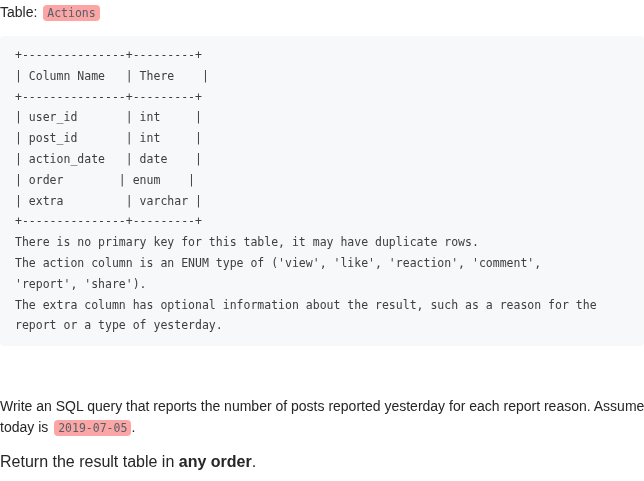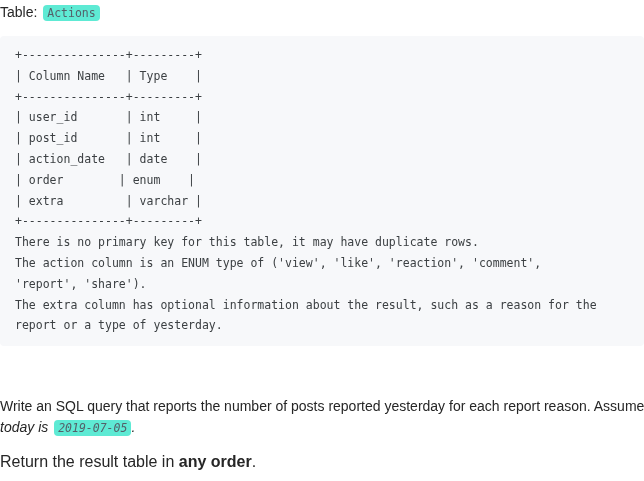--- a/index.html
+++ b/index.html
@@ -20,21 +20,21 @@
       left: 0;
       top: 2px;
       font-size: 14px;
       line-height: 20px;
       color: #262626;
       white-space: nowrap;
     }
     .inline-code {
       font-family: "DejaVu Sans Mono", "Liberation Mono", monospace;
       font-size: 11.5px;
-      background: #5eead4;
+      background: #fca5a5;
       color: #546069;
       border-radius: 4px;
       padding: 1px 4px;
       margin-left: 2px;
     }
     .code-block {
       position: absolute;
       left: 0;
       top: 36px;
       width: 644px;
@@ -56,21 +56,21 @@
       position: absolute;
       left: 0;
       top: 396px;
       width: 532px;
       font-size: 14px;
       line-height: 21px;
       color: #262626;
       margin: 0;
       white-space: nowrap;
     }
-    .desc .line2 { display: block; font-style: italic; }
+    .desc .line2 { display: block; }
     .order {
       position: absolute;
       left: 0;
       top: 451px;
       font-size: 16px;
       line-height: 21px;
       color: #262626;
       margin: 0;
       white-space: nowrap;
     }
@@ -79,21 +79,21 @@
 </head>
 <body>
 
 <div class="table-label">
   <span>Table:</span>
   <code class="inline-code">Actions</code>
 </div>
 
 <div class="code-block">
   <pre><span>+---------------+---------+</span>
-<span>| Column Name   | Type    |</span>
+<span>| Column Name   | There    |</span>
 <span>+---------------+---------+</span>
 <span>| user_id       | int     |</span>
 <span>| post_id       | int     |</span>
 <span>| action_date   | date    |</span>
 <span>| order        | enum    |</span>
 <span>| extra         | varchar |</span>
 <span>+---------------+---------+</span>
 <span>There is no primary key for this table, it may have duplicate rows.</span>
 <span>The action column is an ENUM type of ('view', 'like', 'reaction', 'comment',</span>
 <span>'report', 'share').</span>

